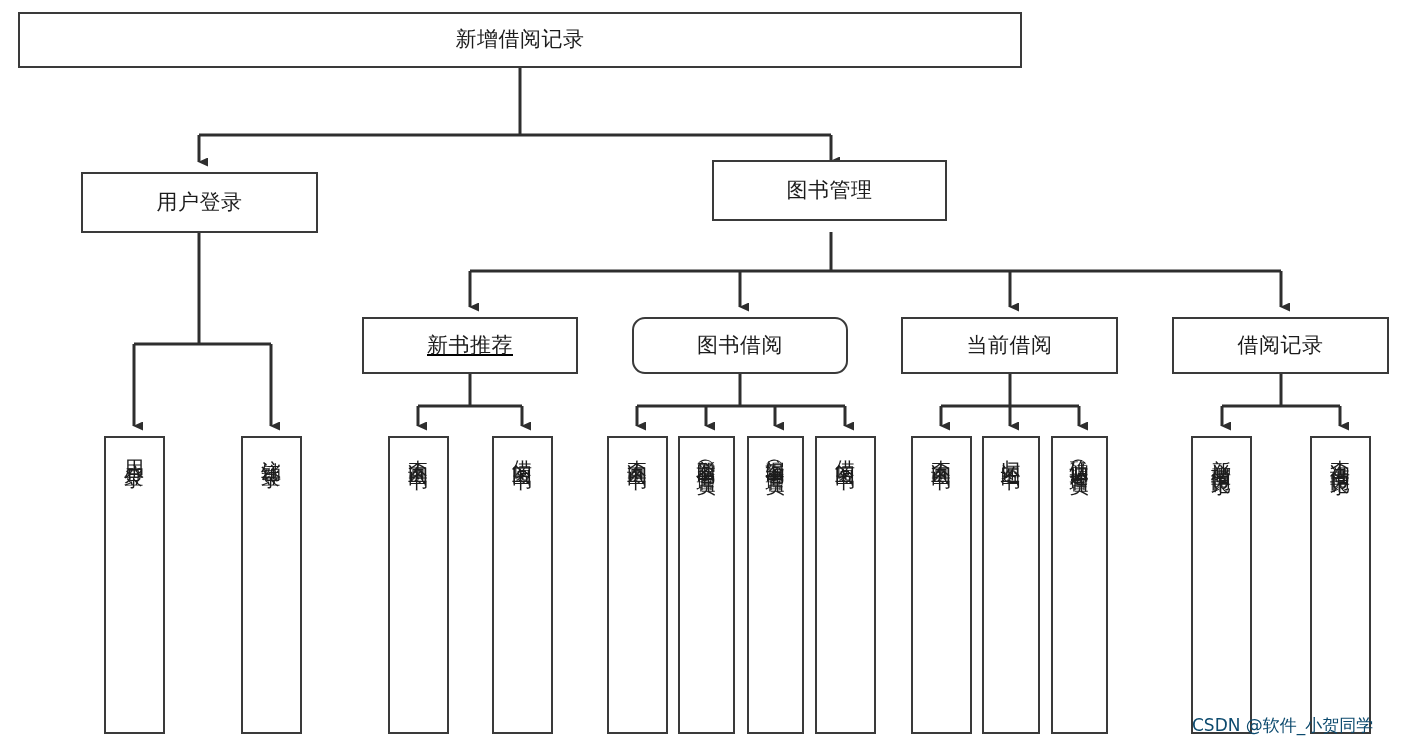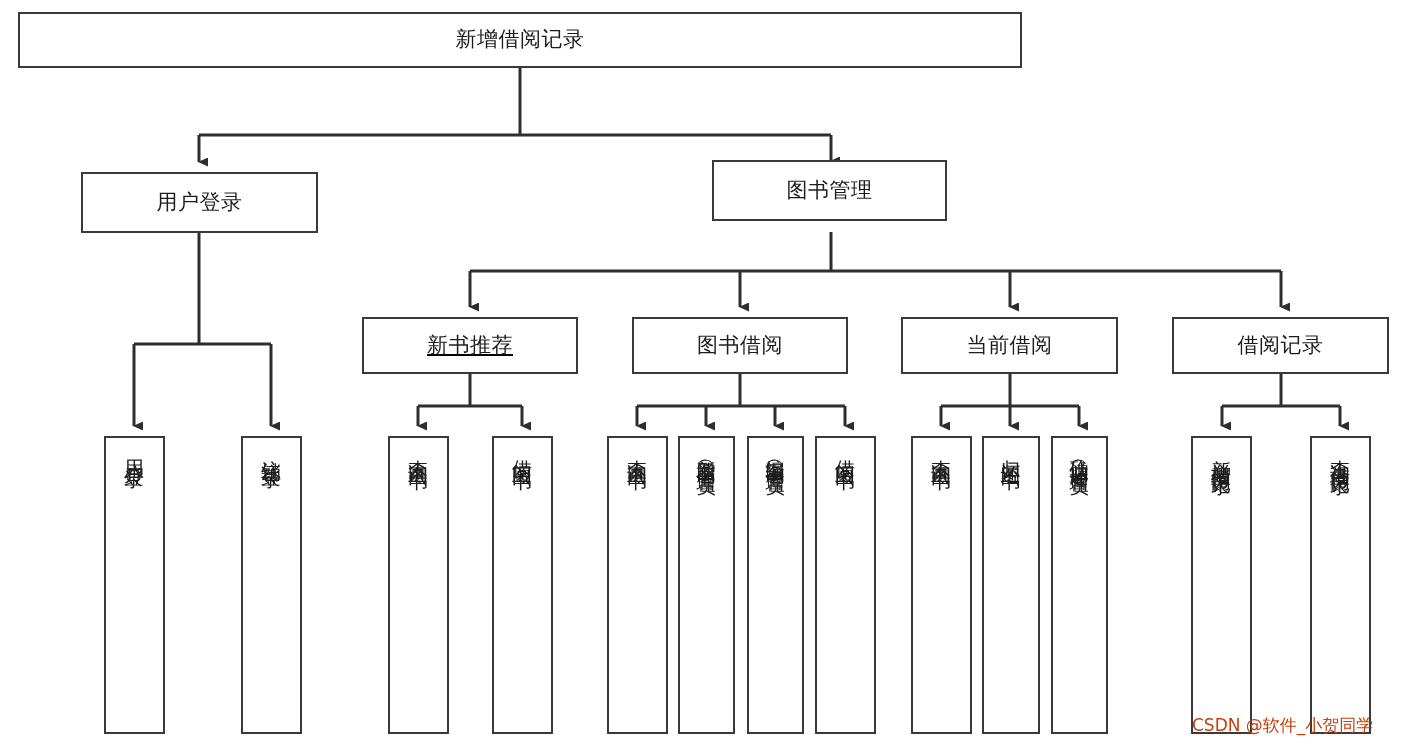--- a/index.html
+++ b/index.html
@@ -59,21 +59,21 @@
     font-size: 20px;
     letter-spacing: 3.5px;
     line-height: 1;
   }
   .node-v.tall-text .node-label {
     letter-spacing: 2.5px;
     font-size: 19px;
   }
   #watermark {
     position: absolute;
-    color: #c2410c;
+    color: #0c4a6e;
     font-size: 17px;
     white-space: nowrap;
     pointer-events: none;
   }
 </style>
 </head>
 <body>
 
 <div id="diagram-root">
 
@@ -135,21 +135,21 @@
   <div class="node-box node-h" style="left:81px; top:172px; width:237px; height:61px;">
     <span class="node-label">用户登录</span>
   </div>
   <div class="node-box node-h" style="left:712px; top:160px; width:235px; height:61px;">
     <span class="node-label">图书管理</span>
   </div>
 
   <div class="node-box node-h" style="left:362px; top:317px; width:216px; height:57px;text-decoration:underline;">
     <span class="node-label">新书推荐</span>
   </div>
-  <div class="node-box node-h" style="left:632px; top:317px; width:216px; height:57px;">
+  <div class="node-box node-h" style="left:632px; top:317px; width:216px; height:57px;border-radius:13px;">
     <span class="node-label">图书借阅</span>
   </div>
   <div class="node-box node-h" style="left:1172px; top:317px; width:217px; height:57px;">
     <span class="node-label">借阅记录</span>
   </div>
   <div class="node-box node-h" style="left:901px; top:317px; width:217px; height:57px;">
     <span class="node-label">当前借阅</span>
   </div>
 
   <div class="node-box node-v" style="left:104px; top:436px; width:61px; height:298px;">

